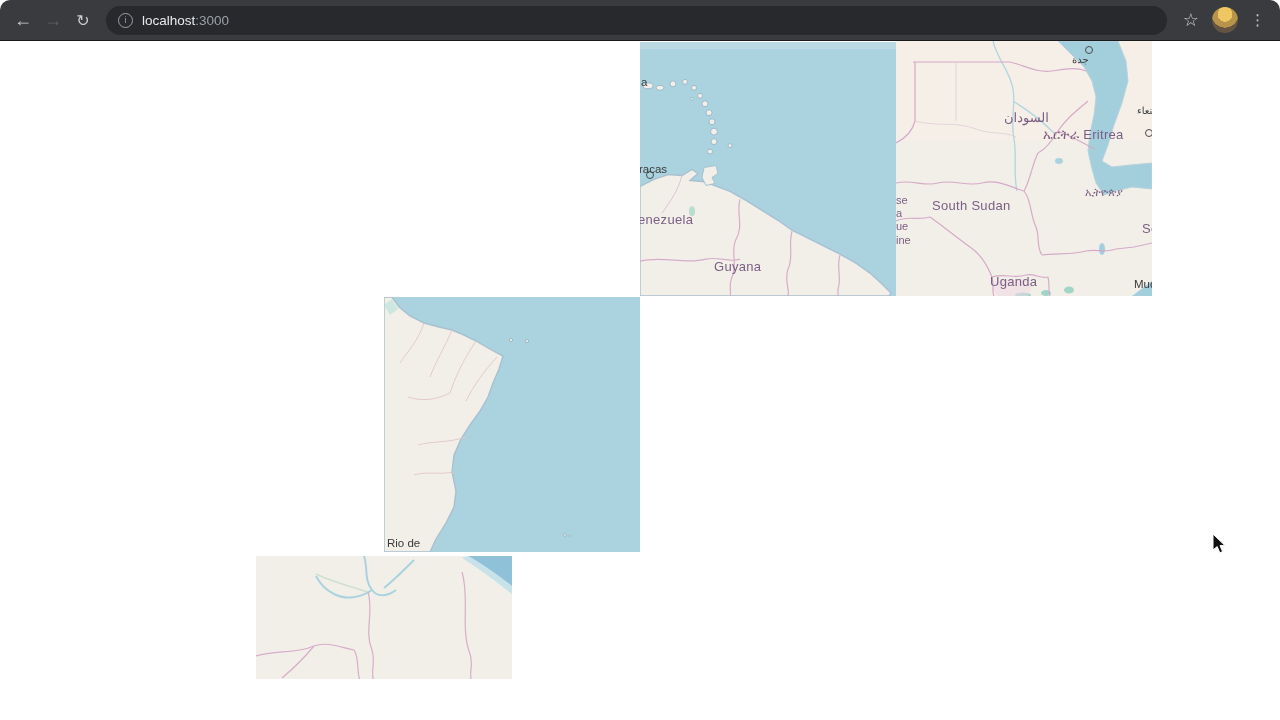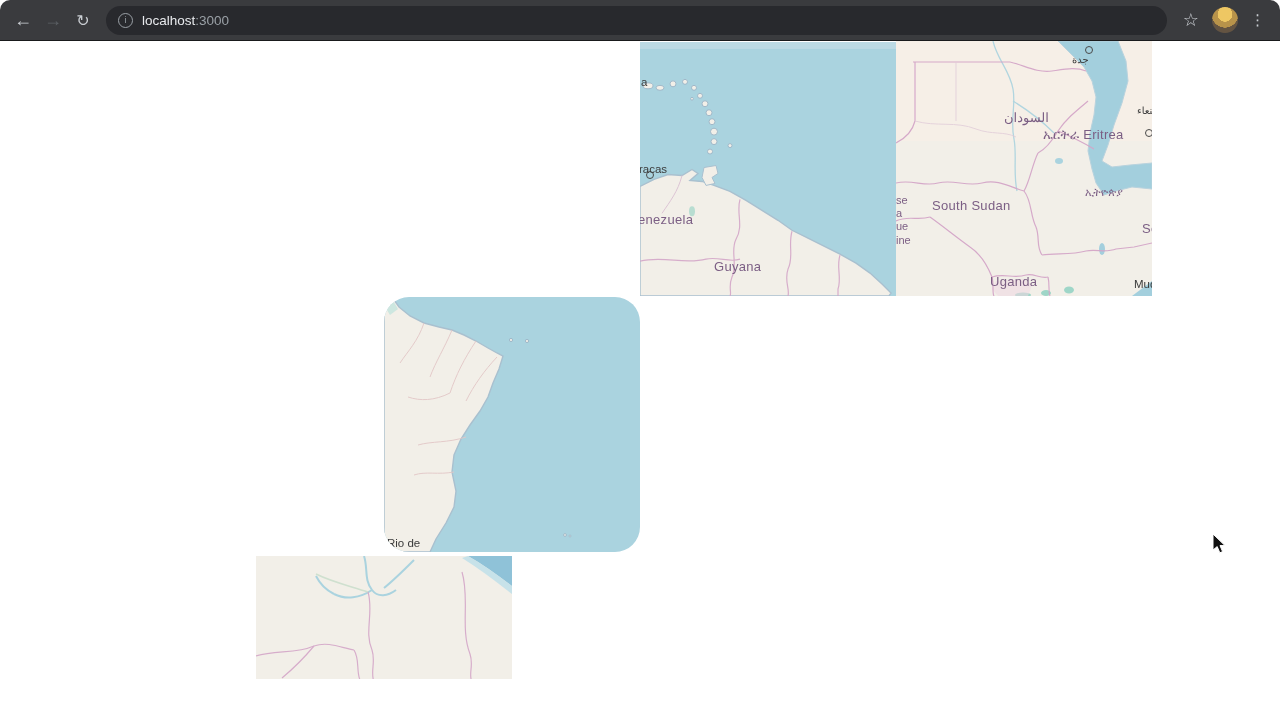--- a/index.html
+++ b/index.html
@@ -36,21 +36,21 @@
   .avatar{width:26px;height:26px;border-radius:50%;flex:0 0 auto;margin:0 5px;
     background:radial-gradient(circle at 50% 28%, #eec763 0 32%, #b8934a 33% 58%, #645442 59% 100%);}
   .menubtn{color:#c9cdd2;font-size:15px;margin:0 7px;flex:0 0 auto;}
 
   
   .page{position:relative;height:638px;background:var(--page_bg);overflow:hidden;}
   .tile{position:absolute;overflow:hidden;}
   .tile svg{position:absolute;left:0;top:0;display:block;}
   #tile-caribbean{left:640px;top:1px;width:256px;height:254px;}
   #tile-sudan{left:896px;top:0;width:256px;height:298px;}
-  #tile-brazil{left:384px;top:256px;width:256px;height:255px;border-radius:25px;}
+  #tile-brazil{left:384px;top:256px;width:256px;height:255px;}
   #tile-amazon{left:256px;top:515px;width:256px;height:123px;}
 
   .maplabel{position:absolute;white-space:nowrap;line-height:1.1;pointer-events:none;}
   .maplabel.city{font-size:11.5px;color:var(--label_city);}
   .maplabel.city-sm{font-size:10px;color:var(--label_city);}
   .maplabel.country{font-size:13px;color:var(--label_country);letter-spacing:.3px;}
   .maplabel.country-sm{font-size:11px;color:var(--label_country);}
   .maplabel.marker{width:6px;height:6px;border:1.5px solid #4a4a4a;border-radius:50%;background:transparent;}
 
   .cursor{position:absolute;left:1212px;top:492px;width:16px;height:22px;}

